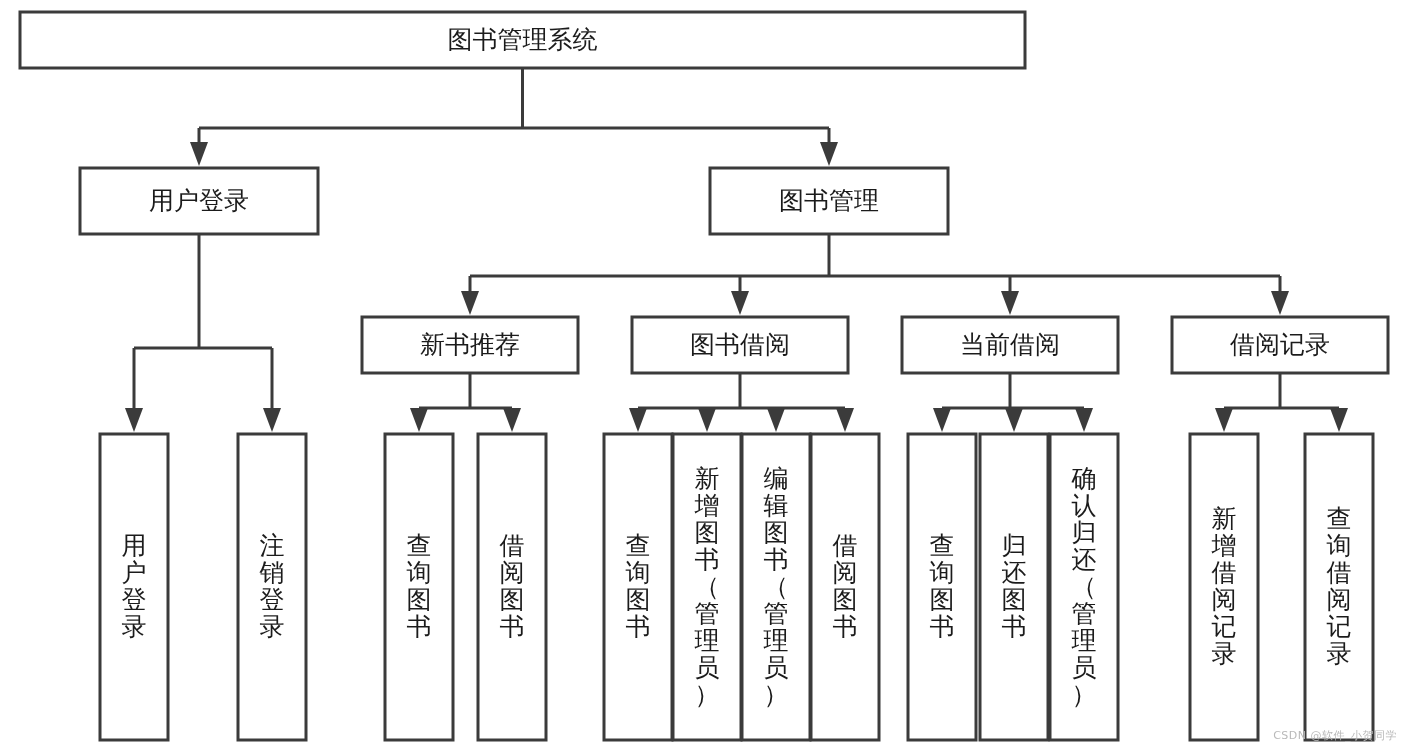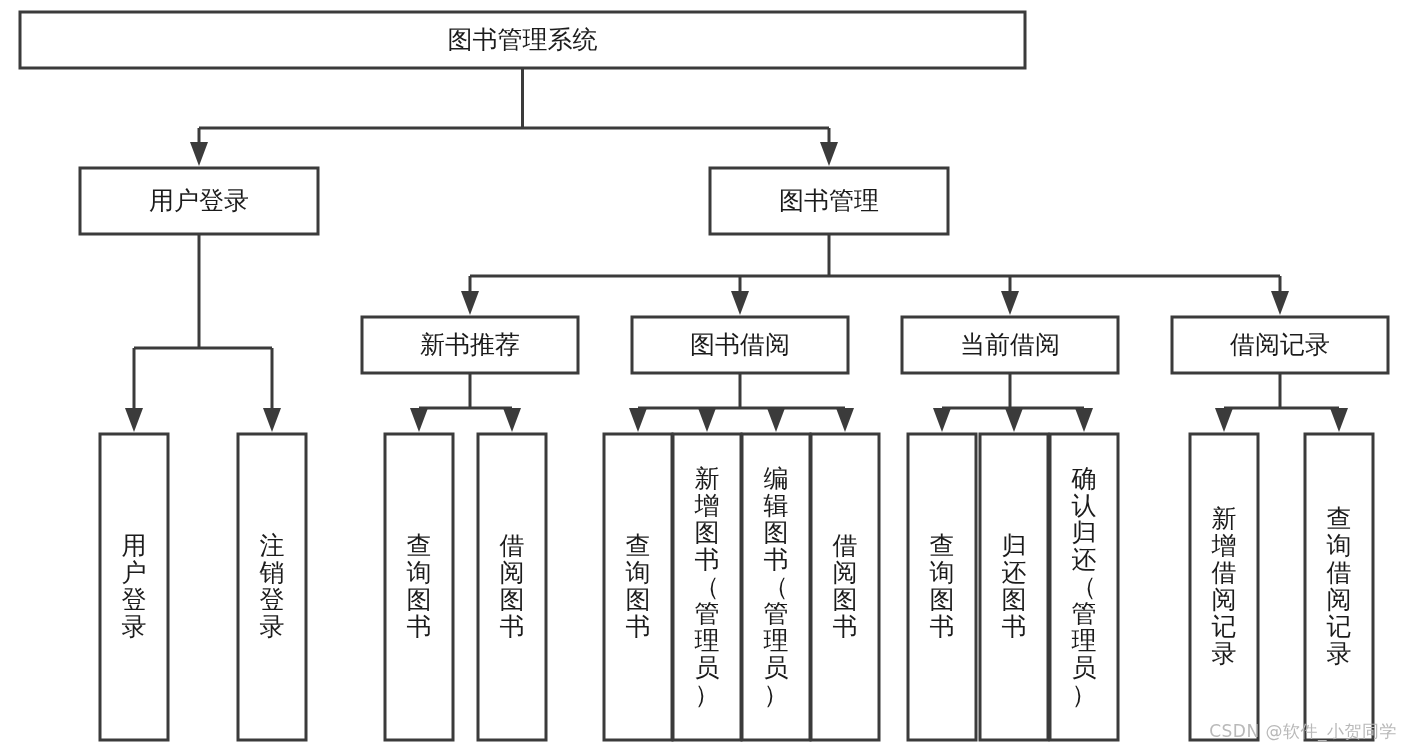--- a/index.html
+++ b/index.html
@@ -15,21 +15,21 @@
     font-family:"DejaVu Sans","Liberation Sans",sans-serif;
     font-size:25px;fill:#1b1b1b;text-anchor:middle;dominant-baseline:middle;
   }
   .node-label-v{
     font-family:"DejaVu Sans","Liberation Sans",sans-serif;
     font-size:25px;fill:#1b1b1b;text-anchor:middle;
   }
   .watermark{
     position:absolute;right:8px;bottom:4px;
     font-family:"DejaVu Sans","Liberation Sans",sans-serif;
-    font-size:17px;color:#b9b9b9;letter-spacing:.5px;white-space:nowrap;
+    font-size:11px;color:#b9b9b9;letter-spacing:.5px;white-space:nowrap;
     user-select:none;
   }
 </style>
 </head>
 <body>
 
 <svg id="canvas" viewBox="0 0 1405 747">
   <g id="connectors">
       <line x1="522.5" y1="68" x2="522.5" y2="128" class="connector"></line>
       <line x1="199" y1="128" x2="829" y2="128" class="connector"></line>

